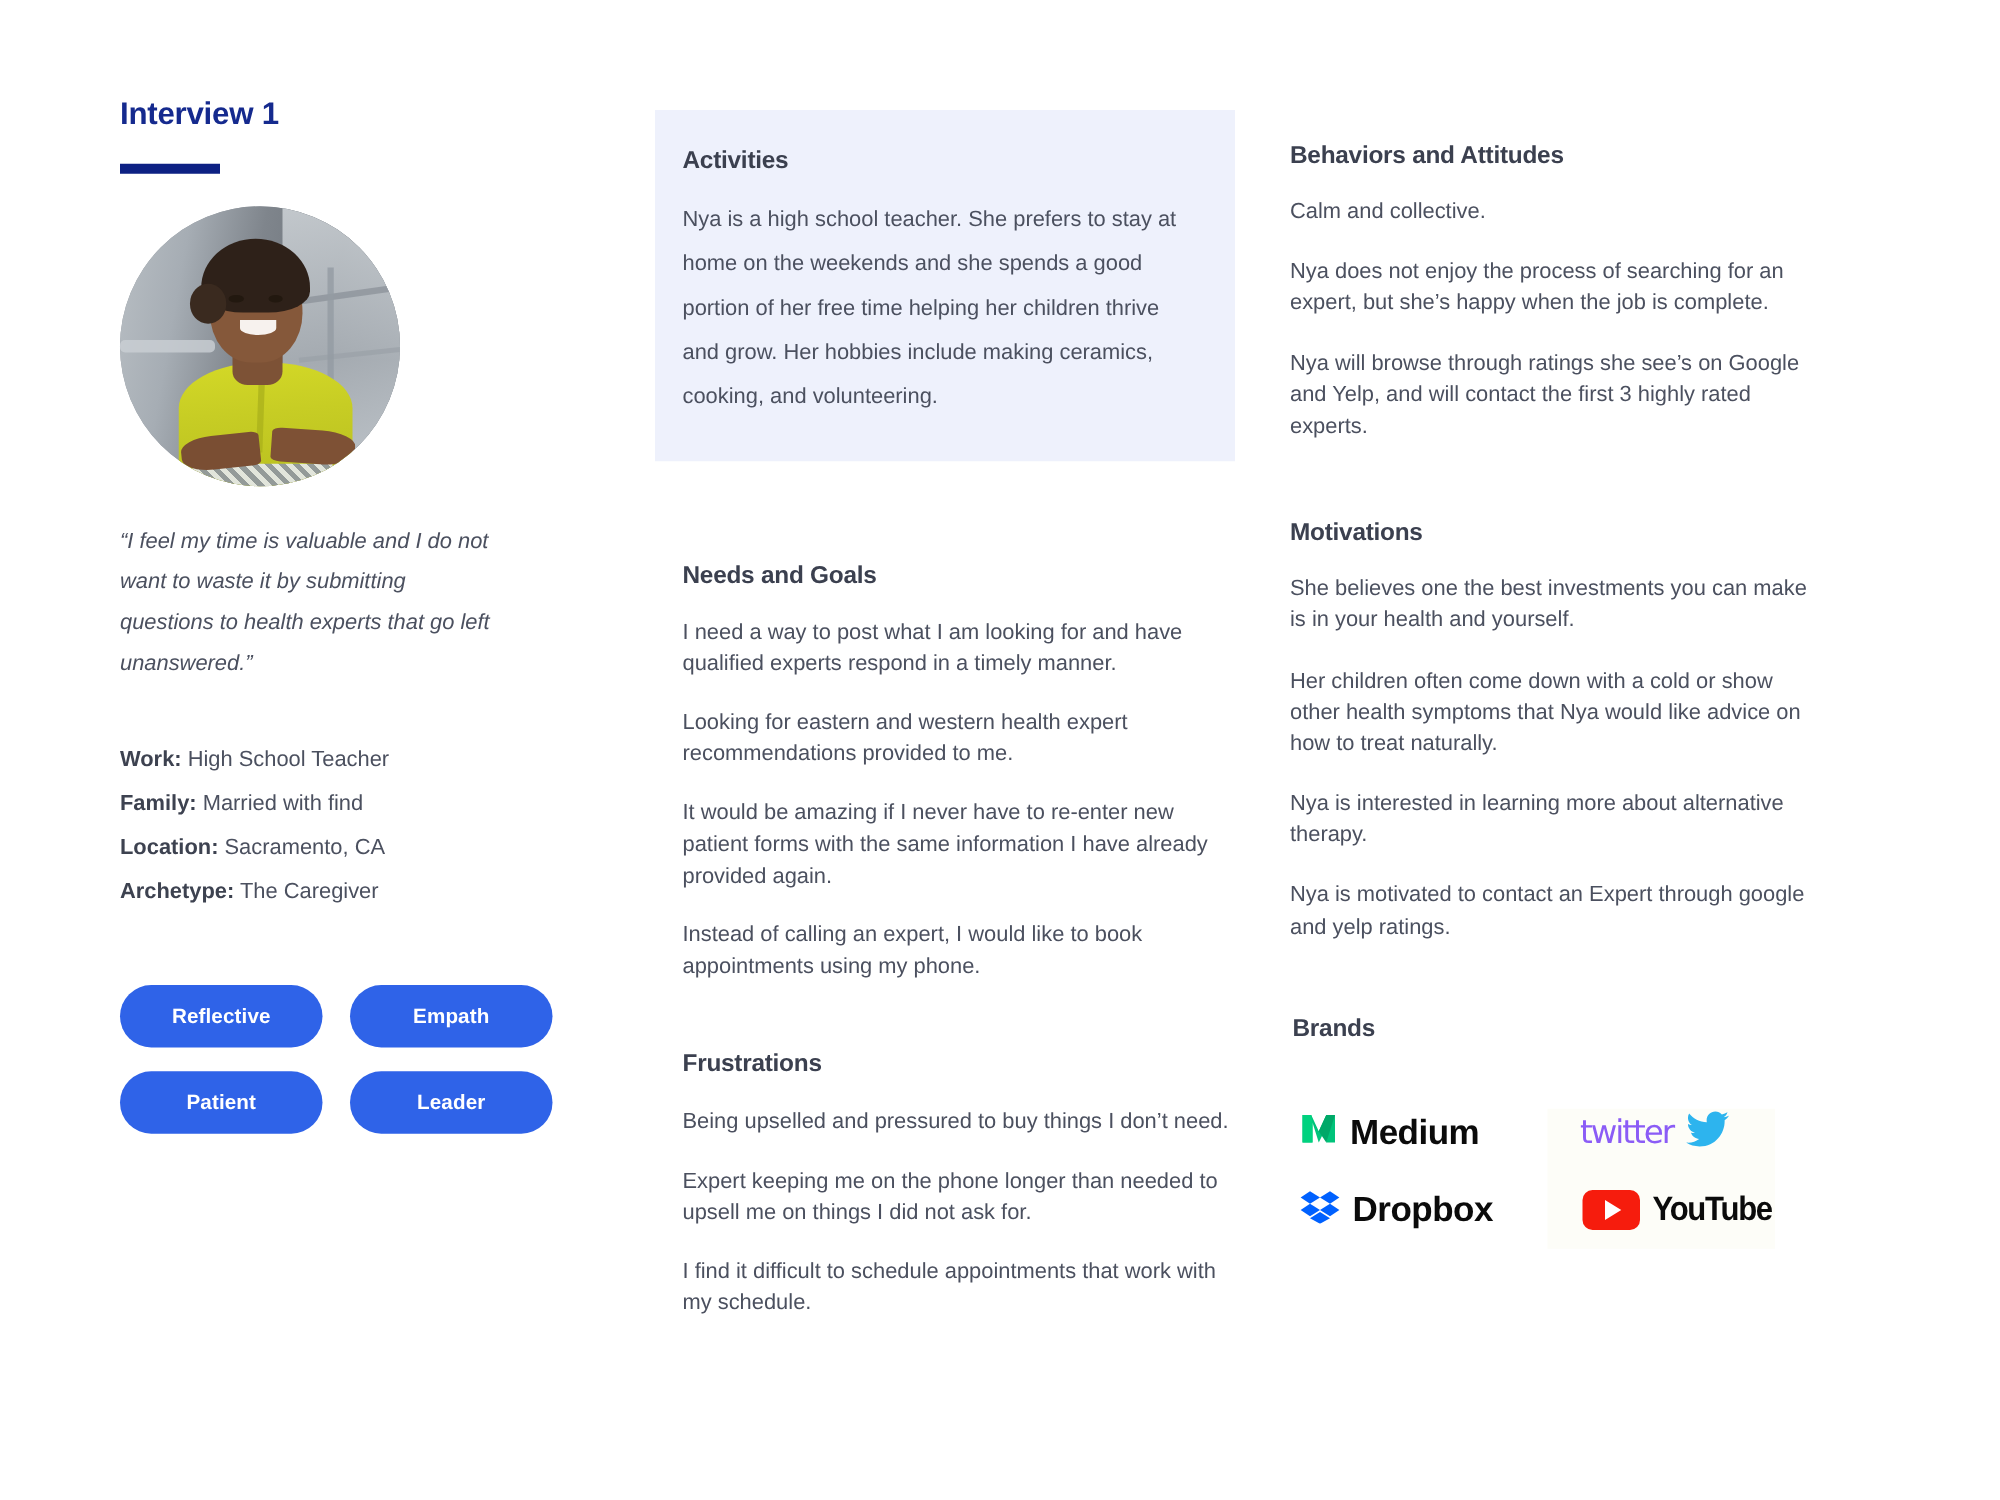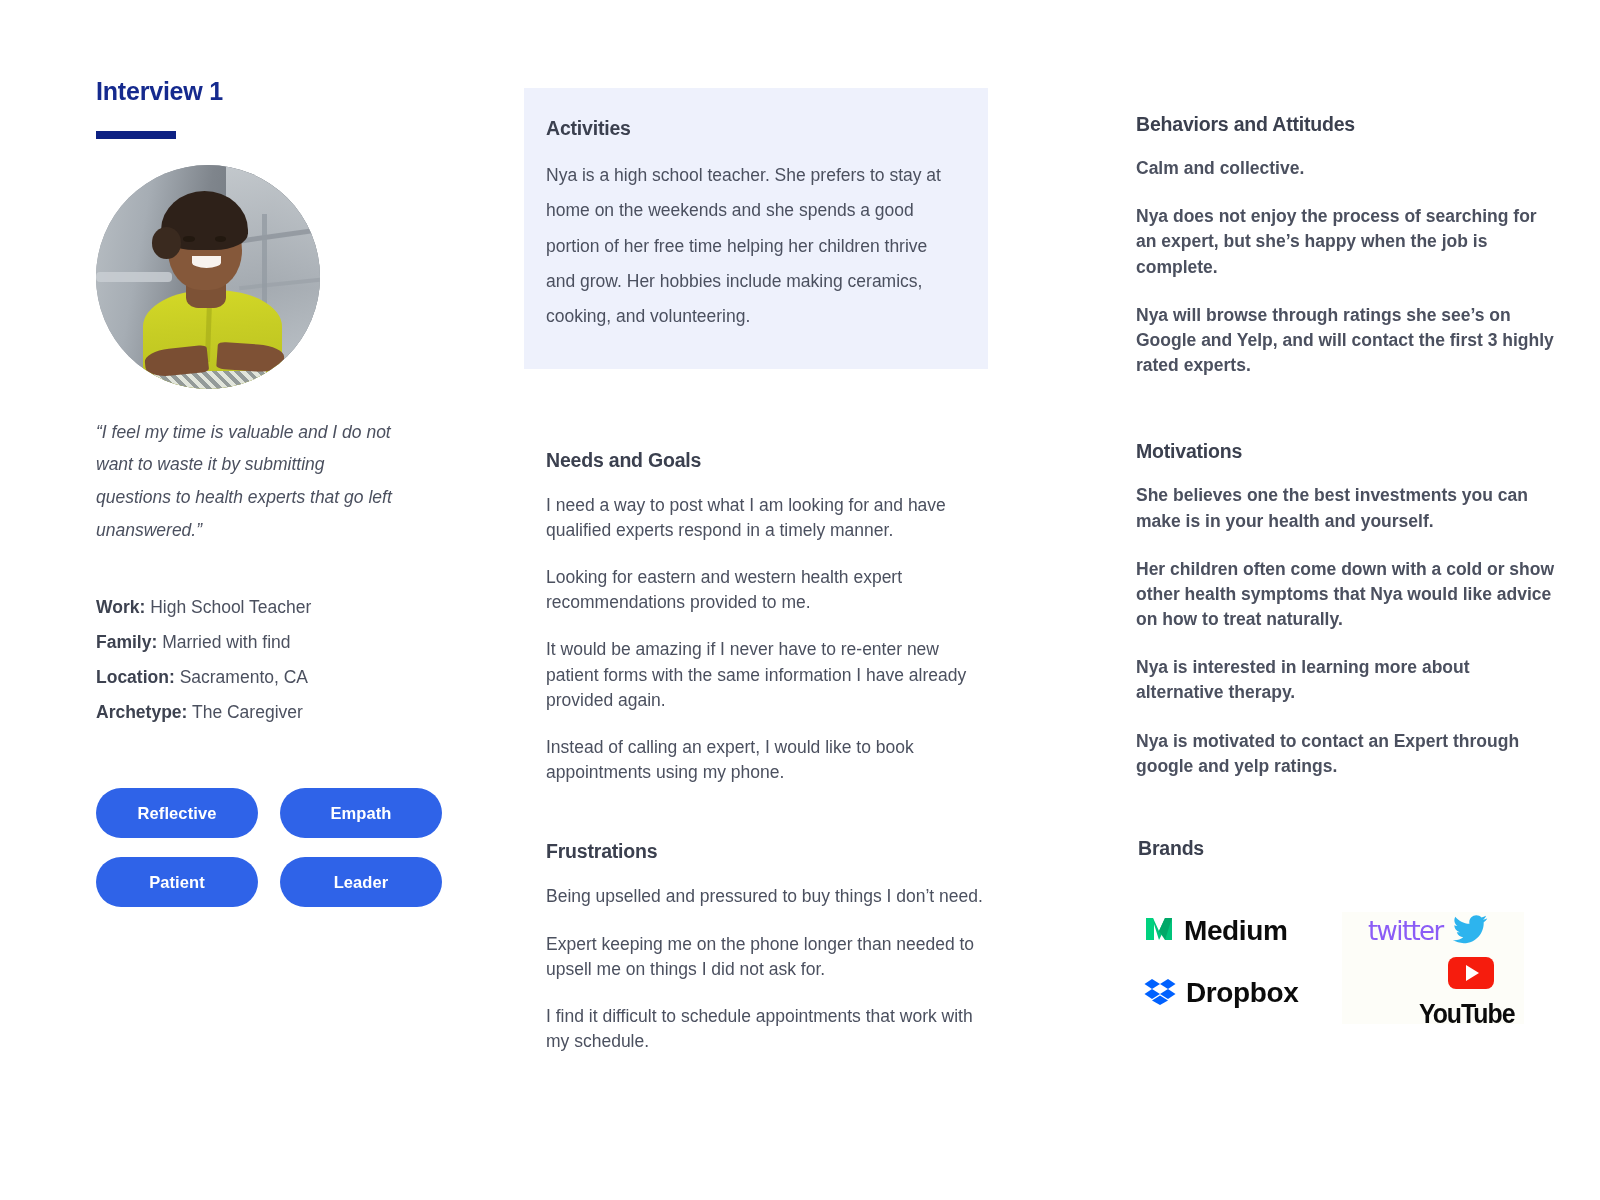--- a/index.html
+++ b/index.html
@@ -288,27 +288,27 @@
     line-height: 1.44;
     color: #4b505f;
     margin: 0 0 22px 0;
   }
   .para:last-child { margin-bottom: 0; }
   .mid-block .sec-h { margin-bottom: 21px; }
 
   
   .right-col {
     position: absolute;
-    left: 1136px;
+    left: 1032px;
     top: 113px;
     width: 420px;
   }
   .right-block + .right-block { margin-top: 62px; }
   .right-col .sec-h { margin-bottom: 20px; }
-  .right-col .para { margin-bottom: 23px; font-weight: bold; }
+  .right-col .para { margin-bottom: 23px; }
 
   
   .brands-block { margin-top: 58px; }
   .brands-block .sec-h { margin-bottom: 0; padding-left: 2px; }
   .brand-grid {
     margin-top: 40px;
     display: grid;
     grid-template-columns: 218px 218px;
     grid-template-rows: 62px 62px;
     align-items: center;
@@ -331,21 +331,21 @@
   }
   .brand-label {
     font-size: 28px;
     font-weight: bold;
     color: #0b0b0b;
     letter-spacing: -0.4px;
   }
   .brand.medium { padding-left: 8px; }
   .brand.dropbox { padding-left: 8px; }
   .brand.twitter { padding-left: 14px; }
-  .brand.youtube { padding-left: 16px; flex-direction: column; }
+  .brand.youtube { padding-left: 16px; }
   .tw-word {
     font-size: 26px;
     font-weight: normal;
     color: #8b5cf6;
     letter-spacing: -1.6px;
     font-family: "DejaVu Sans", sans-serif;
   }
   .yt-word {
     font-size: 27px;
     font-weight: bold;

